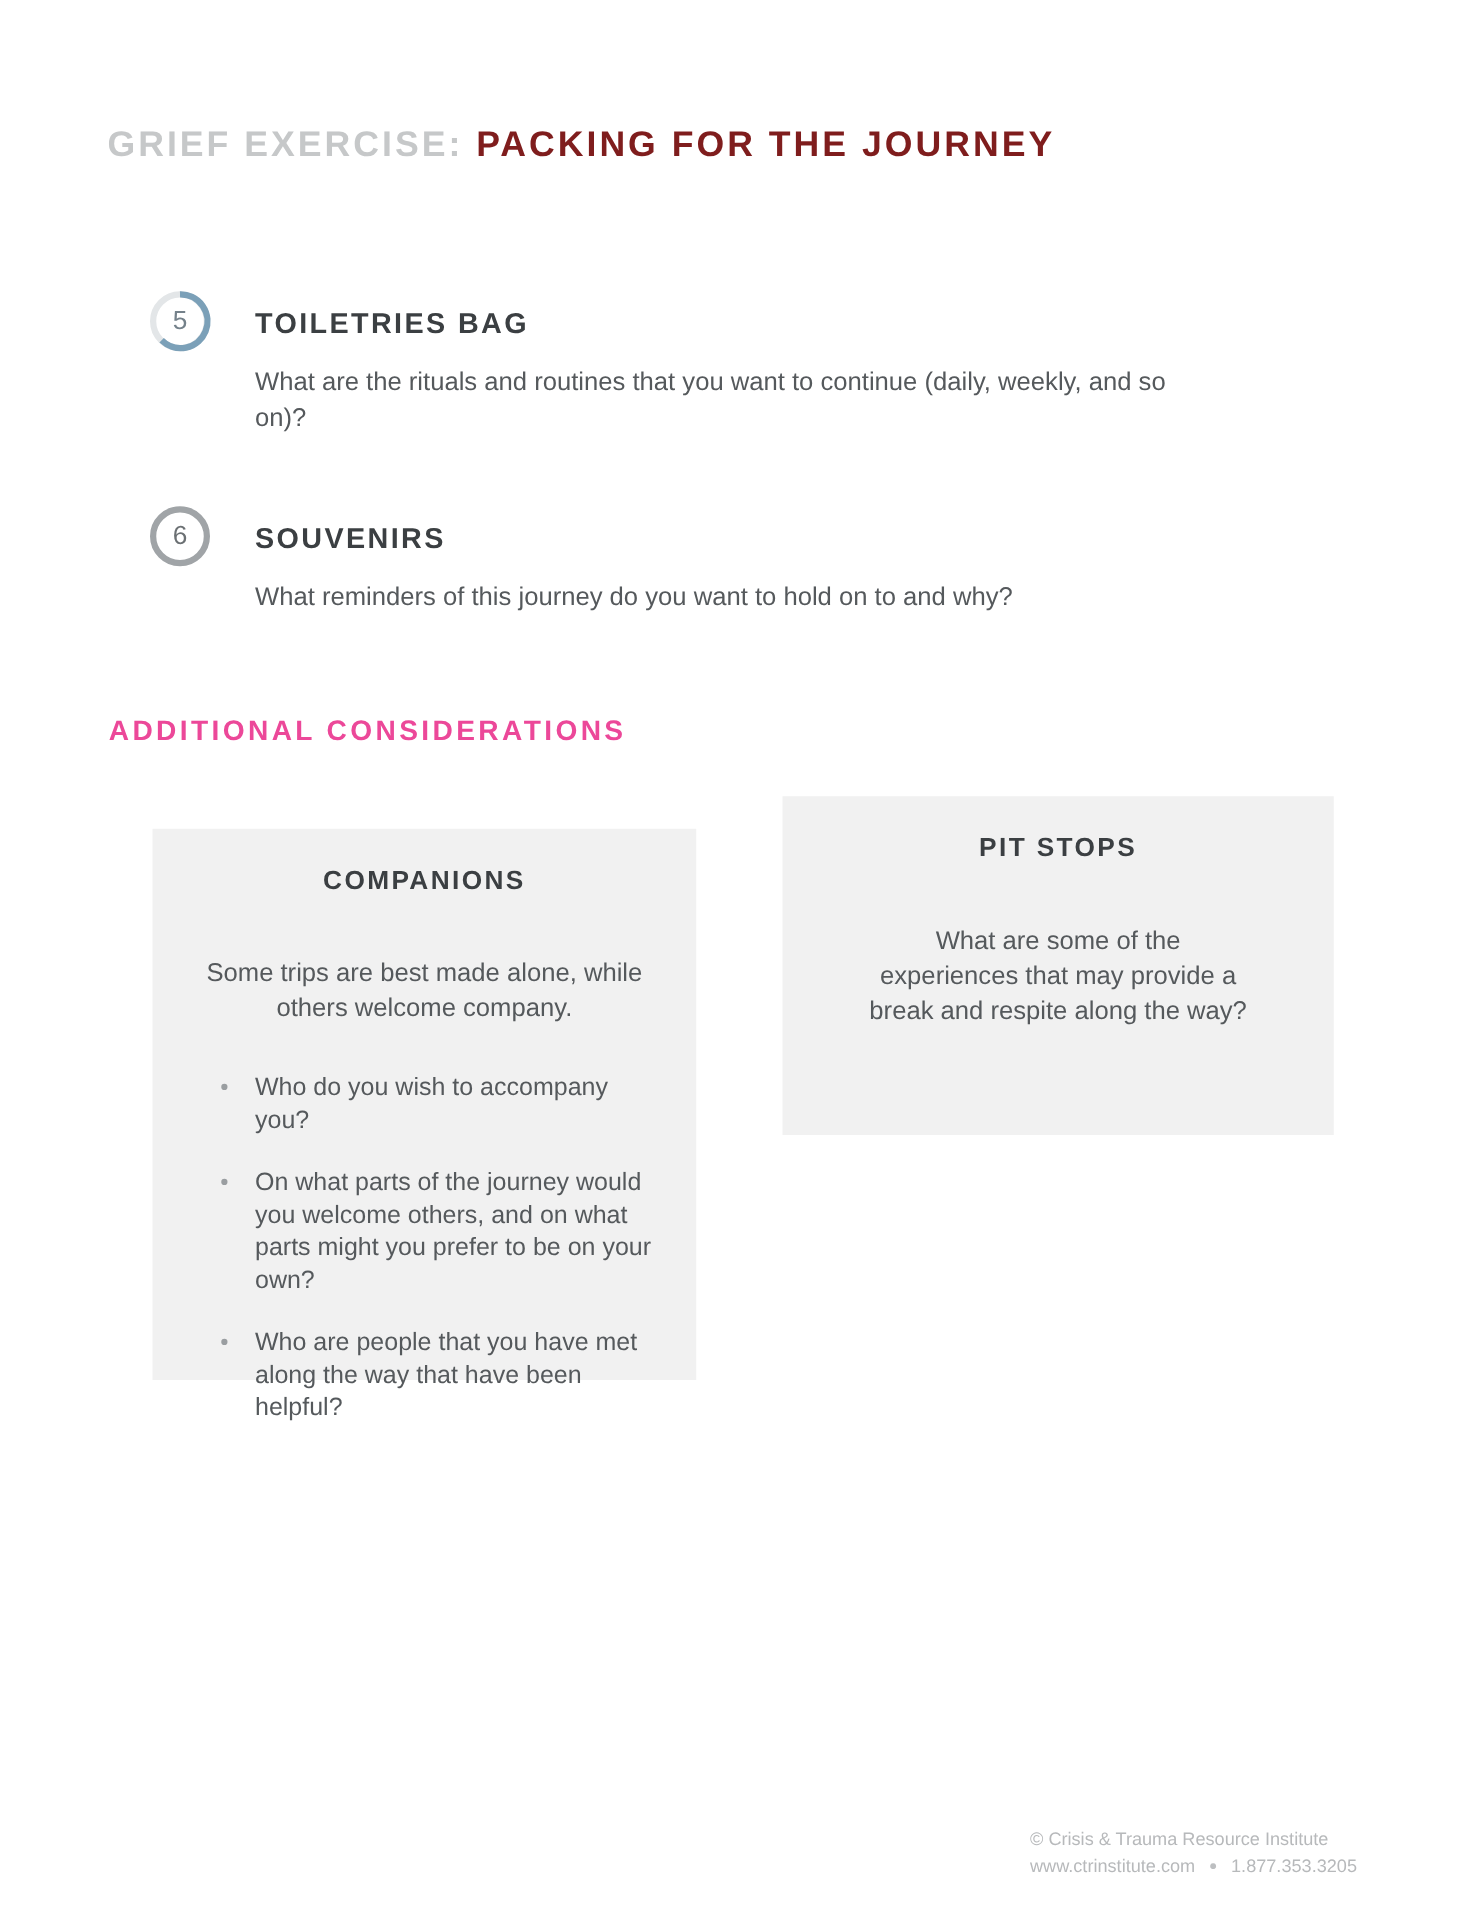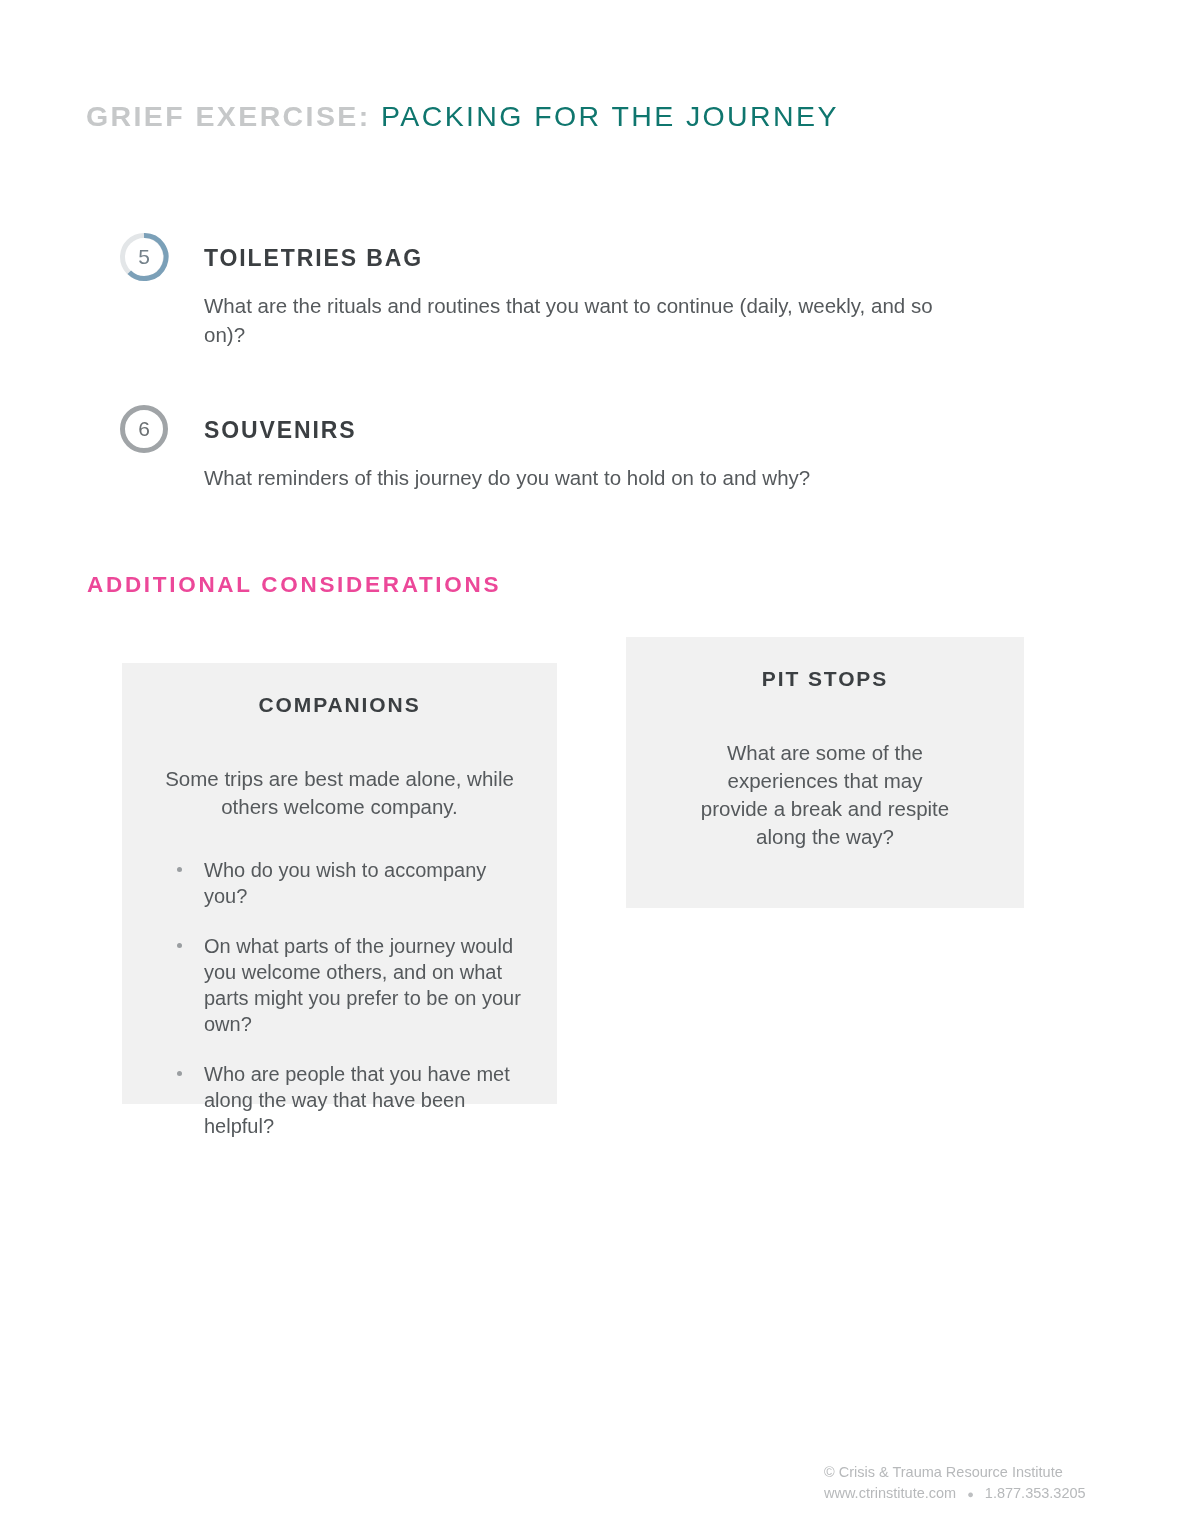--- a/index.html
+++ b/index.html
@@ -28,22 +28,22 @@
     font-size: 28.5px;
     letter-spacing: 2.4px;
     white-space: nowrap;
     color: #c9cbcc;
   }
   .page-title .title-strong {
     font-weight: 700;
     color: #c6c8c9;
   }
   .page-title .title-light {
-    font-weight: 400;
-    color: #0f766e;
+    font-weight: 700;
+    color: #7f1d1d;
   }
 
   
   .item {
     position: absolute;
     left: 118px;
   }
   .item-5 { top: 231px; }
   .item-6 { top: 403px; }
 
@@ -116,21 +116,21 @@
   }
   .box-companions {
     left: 122px;
     top: 663px;
     width: 435px;
     height: 441px;
   }
   .box-pitstops {
     left: 626px;
     top: 637px;
-    width: 398px;
+    width: 441px;
     height: 271px;
   }
   .box-title {
     margin-top: 30px;
     text-align: center;
     font-size: 21px;
     font-weight: 700;
     letter-spacing: 1.9px;
     color: #3b3f42;
   }

